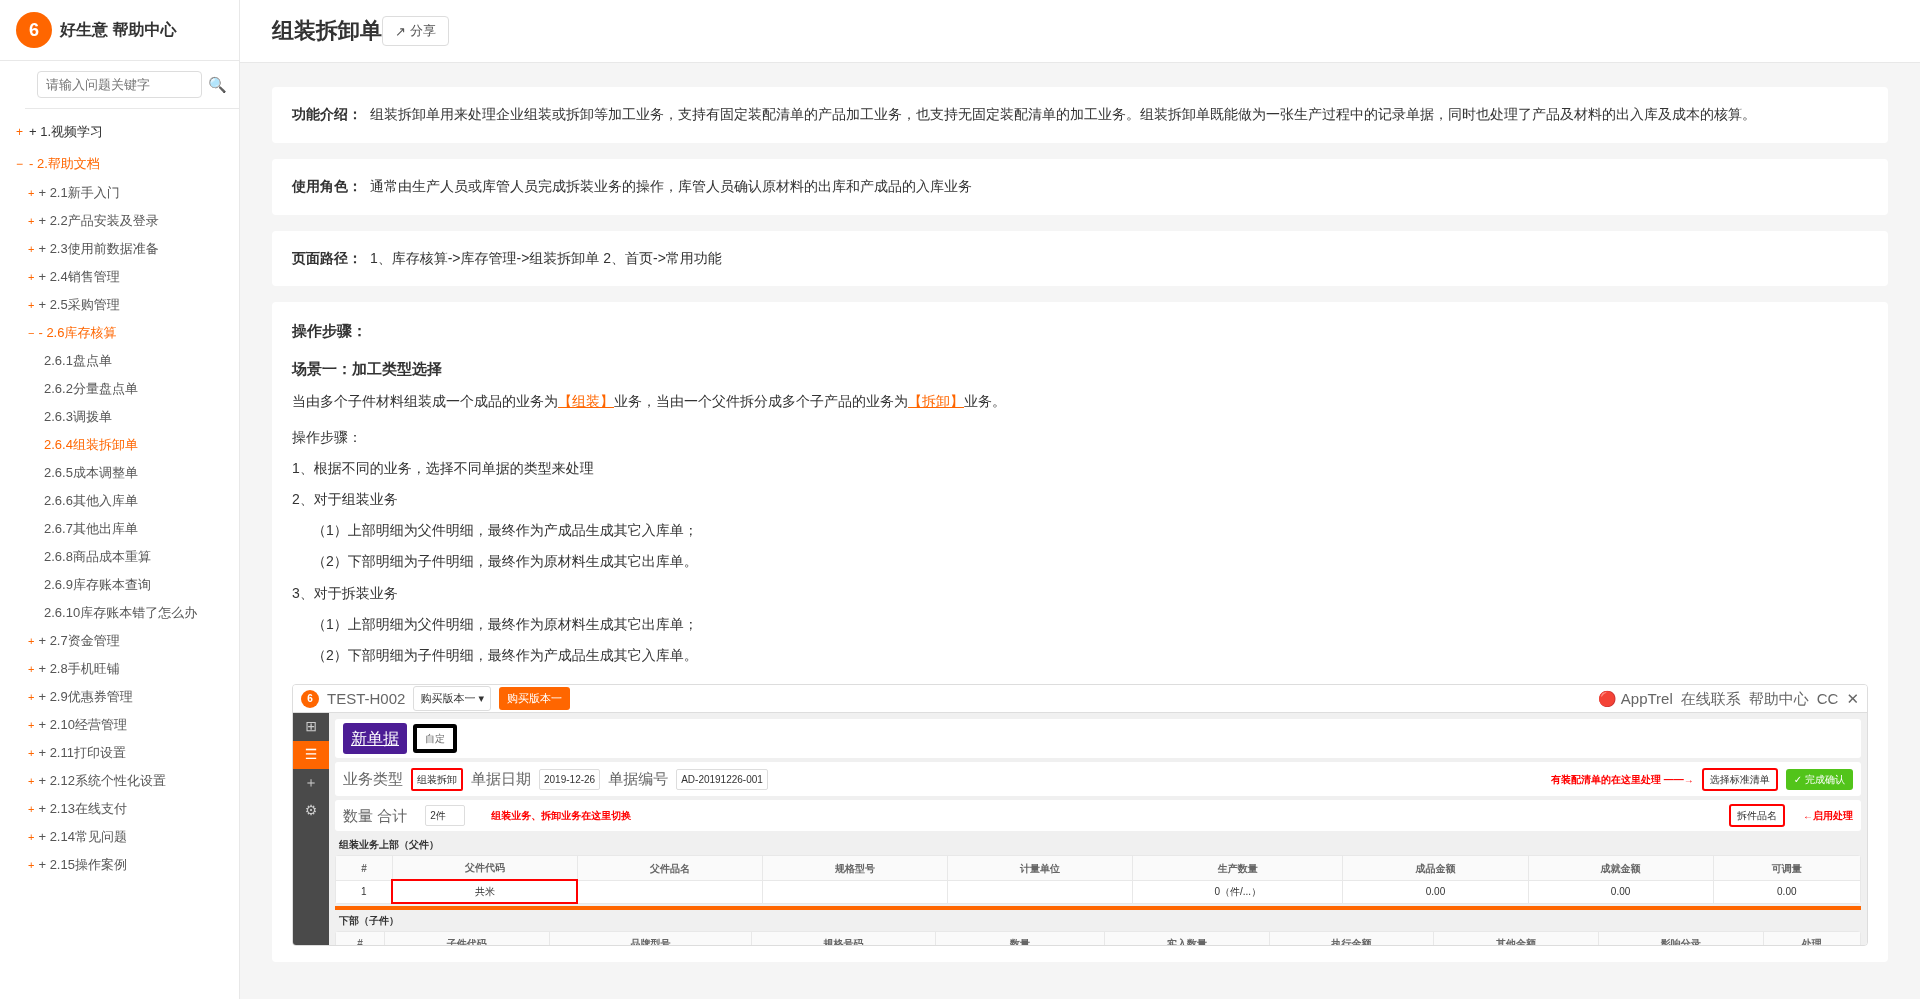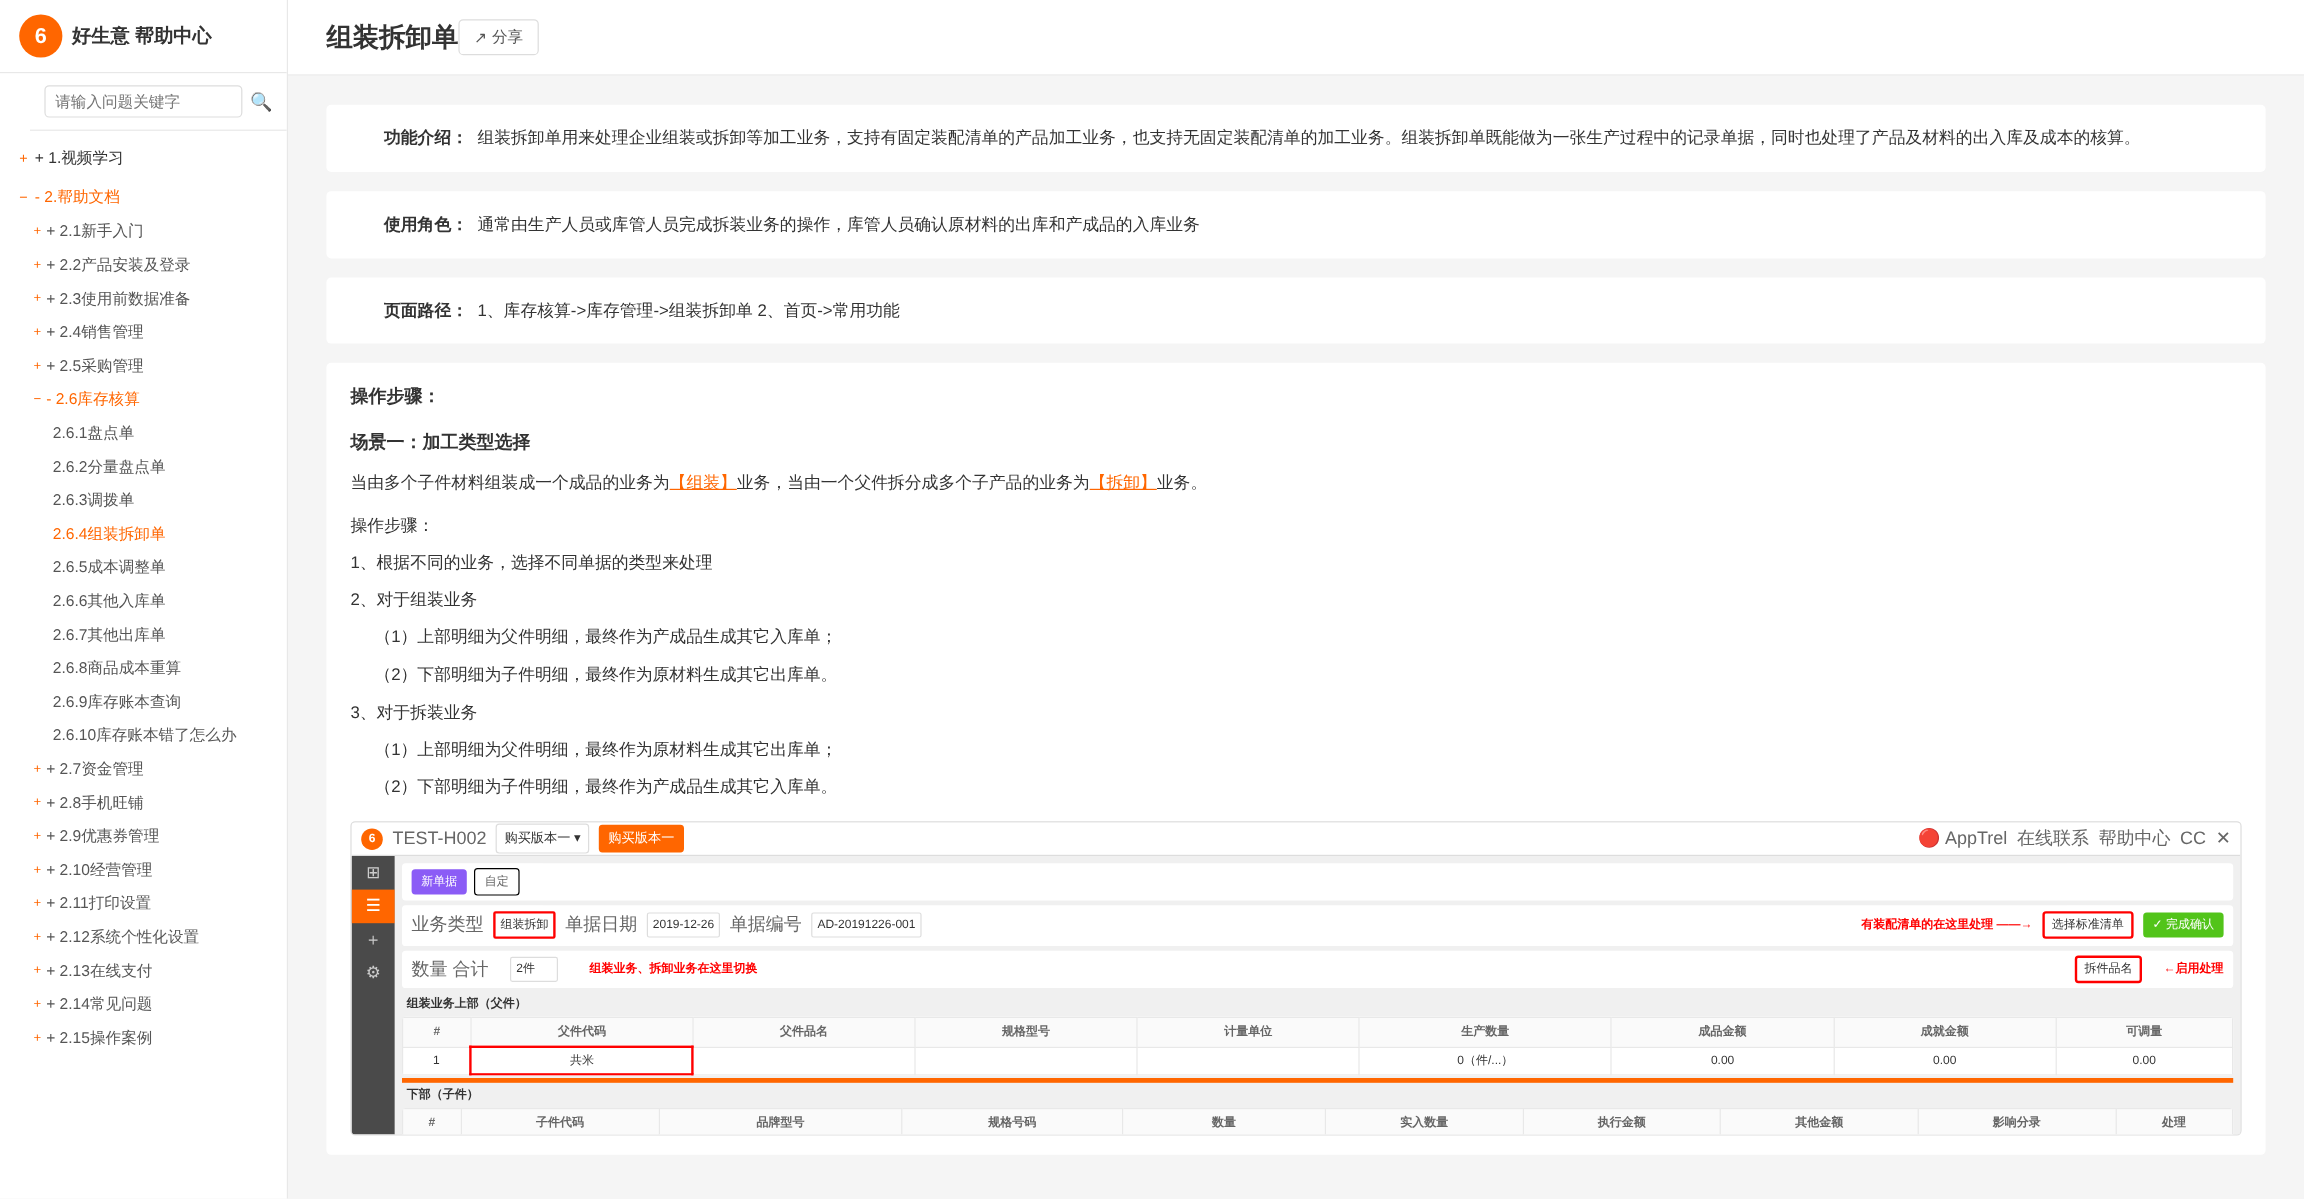--- a/index.html
+++ b/index.html
@@ -187,21 +187,20 @@
       margin-bottom: 16px;
       line-height: 1.7;
       font-size: 14px;
       color: #333;
     }
 
     .section-label {
       font-weight: bold;
       color: #333;
       margin-right: 4px;
-      margin-left: 28px;
     }
 
     .steps-title {
       font-weight: bold;
       font-size: 15px;
       margin-bottom: 12px;
       color: #333;
     }
 
     .scenario-title {
@@ -330,30 +329,31 @@
       border-radius: 3px;
       padding: 4px 8px;
       margin-bottom: 4px;
       display: flex;
       align-items: center;
       gap: 6px;
       flex-wrap: wrap;
     }
 
     .mock-tab {
-      background: #8b5cf6;
+      background: #4c1d95;
       color: #fff;
       border-radius: 3px;
       padding: 2px 8px;
-      font-size: 10px;
+      font-size: 16px;
+      text-decoration: underline;
     }
 
     .mock-tab-inactive {
       background: #fff;
-      border: 1px solid #000000;
+      border: 4px solid #000000;
       border-radius: 3px;
       padding: 2px 8px;
       font-size: 10px;
       color: #666;
     }
 
     .mock-label { color: #666; font-size: 15px; }
     .mock-input {
       border: 1px solid #ddd;
       border-radius: 2px;

